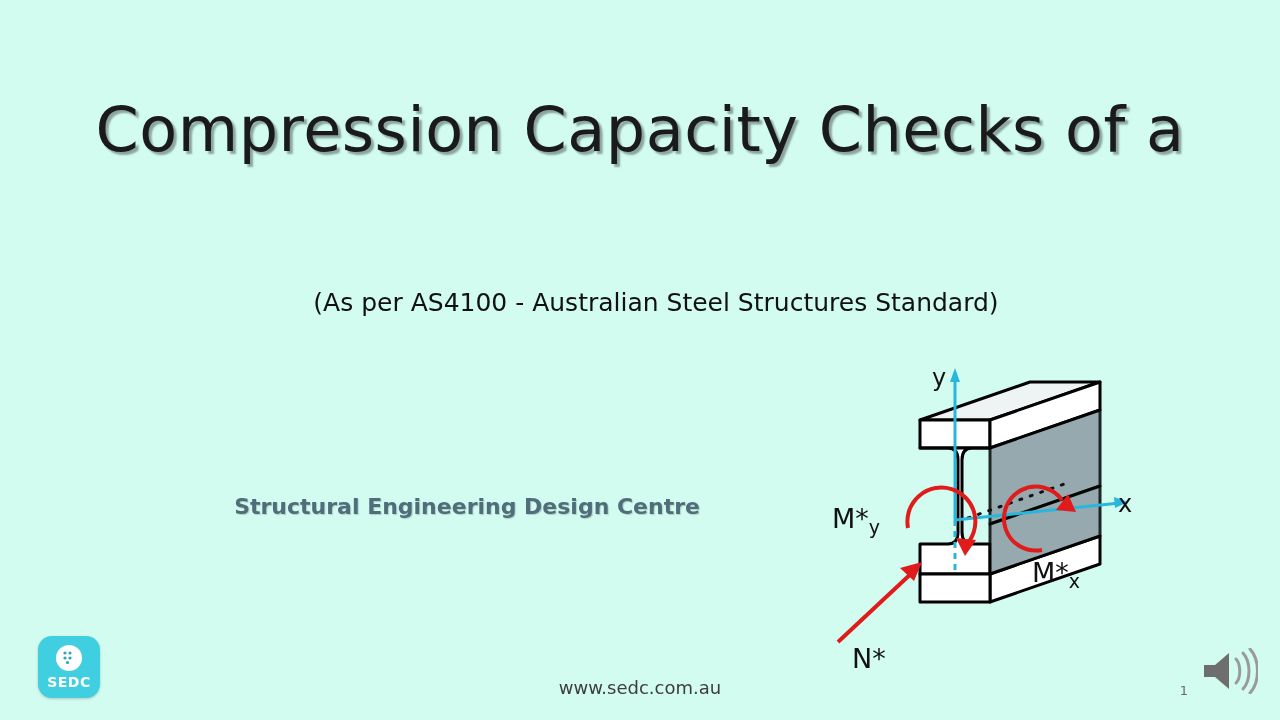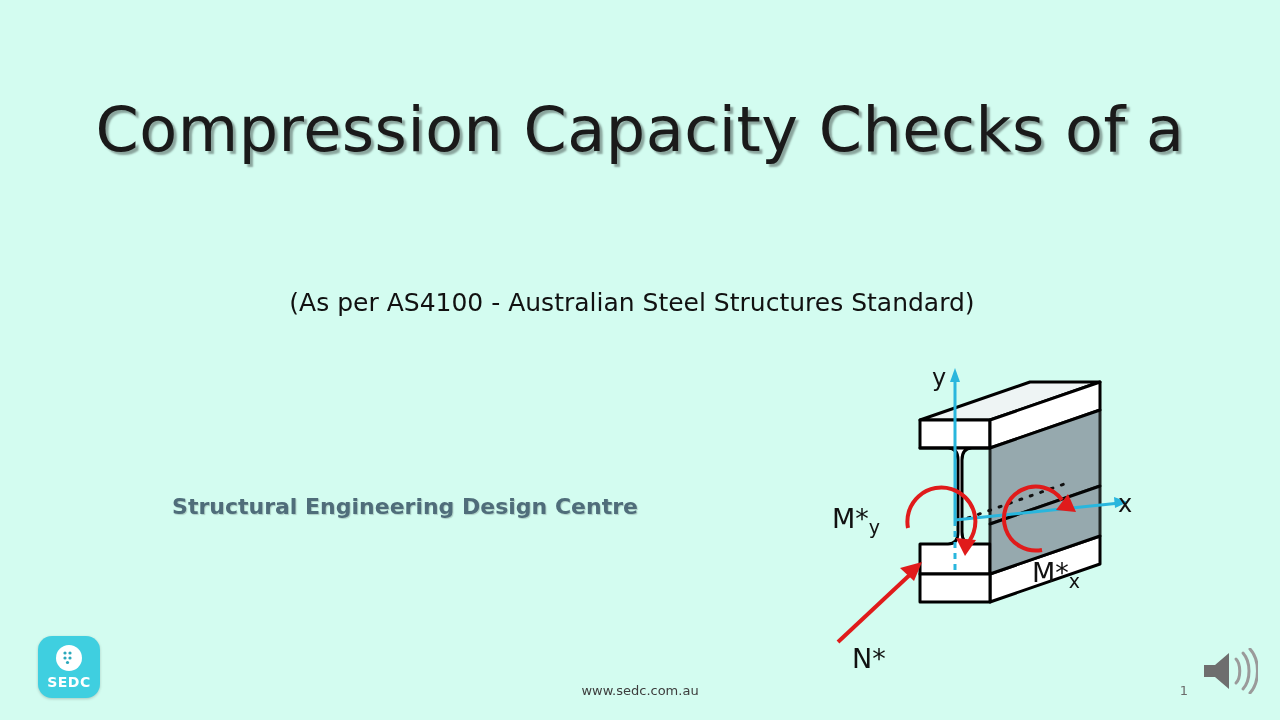--- a/index.html
+++ b/index.html
@@ -30,52 +30,52 @@
     font-size: 62px;
     line-height: 88px;
     color: #1a1a1a;
     letter-spacing: 0.5px;
     text-shadow: 3px 3px 2px rgba(0,0,0,0.35);
     font-weight: normal;
   }
   .subtitle {
     position: absolute;
     top: 288px;
-    left: 72px;
+    left: 96px;
     width: 1120px;
     text-align: center;
     font-size: 25px;
     color: #111;
   }
   .org-block {
     position: absolute;
     top: 488px;
     left: 110px;
     width: 590px;
-    text-align: center;
+    text-align: right;
     color: #4f6d7a;
     font-weight: bold;
     font-size: 22px;
     line-height: 38px;
     text-shadow: 1px 1px 1px rgba(0,0,0,0.18);
   }
   .figure {
     position: absolute;
     left: 800px;
     top: 360px;
     width: 400px;
     height: 320px;
   }
   .footer-url {
     position: absolute;
     left: 0;
     right: 0;
     bottom: 22px;
     text-align: center;
-    font-size: 13px;
+    font-size: 18px;
     color: #3d3d3d;
   }
   .page-number {
     position: absolute;
     right: 92px;
     bottom: 22px;
     font-size: 13px;
     color: #6b6b6b;
   }
   .logo {

